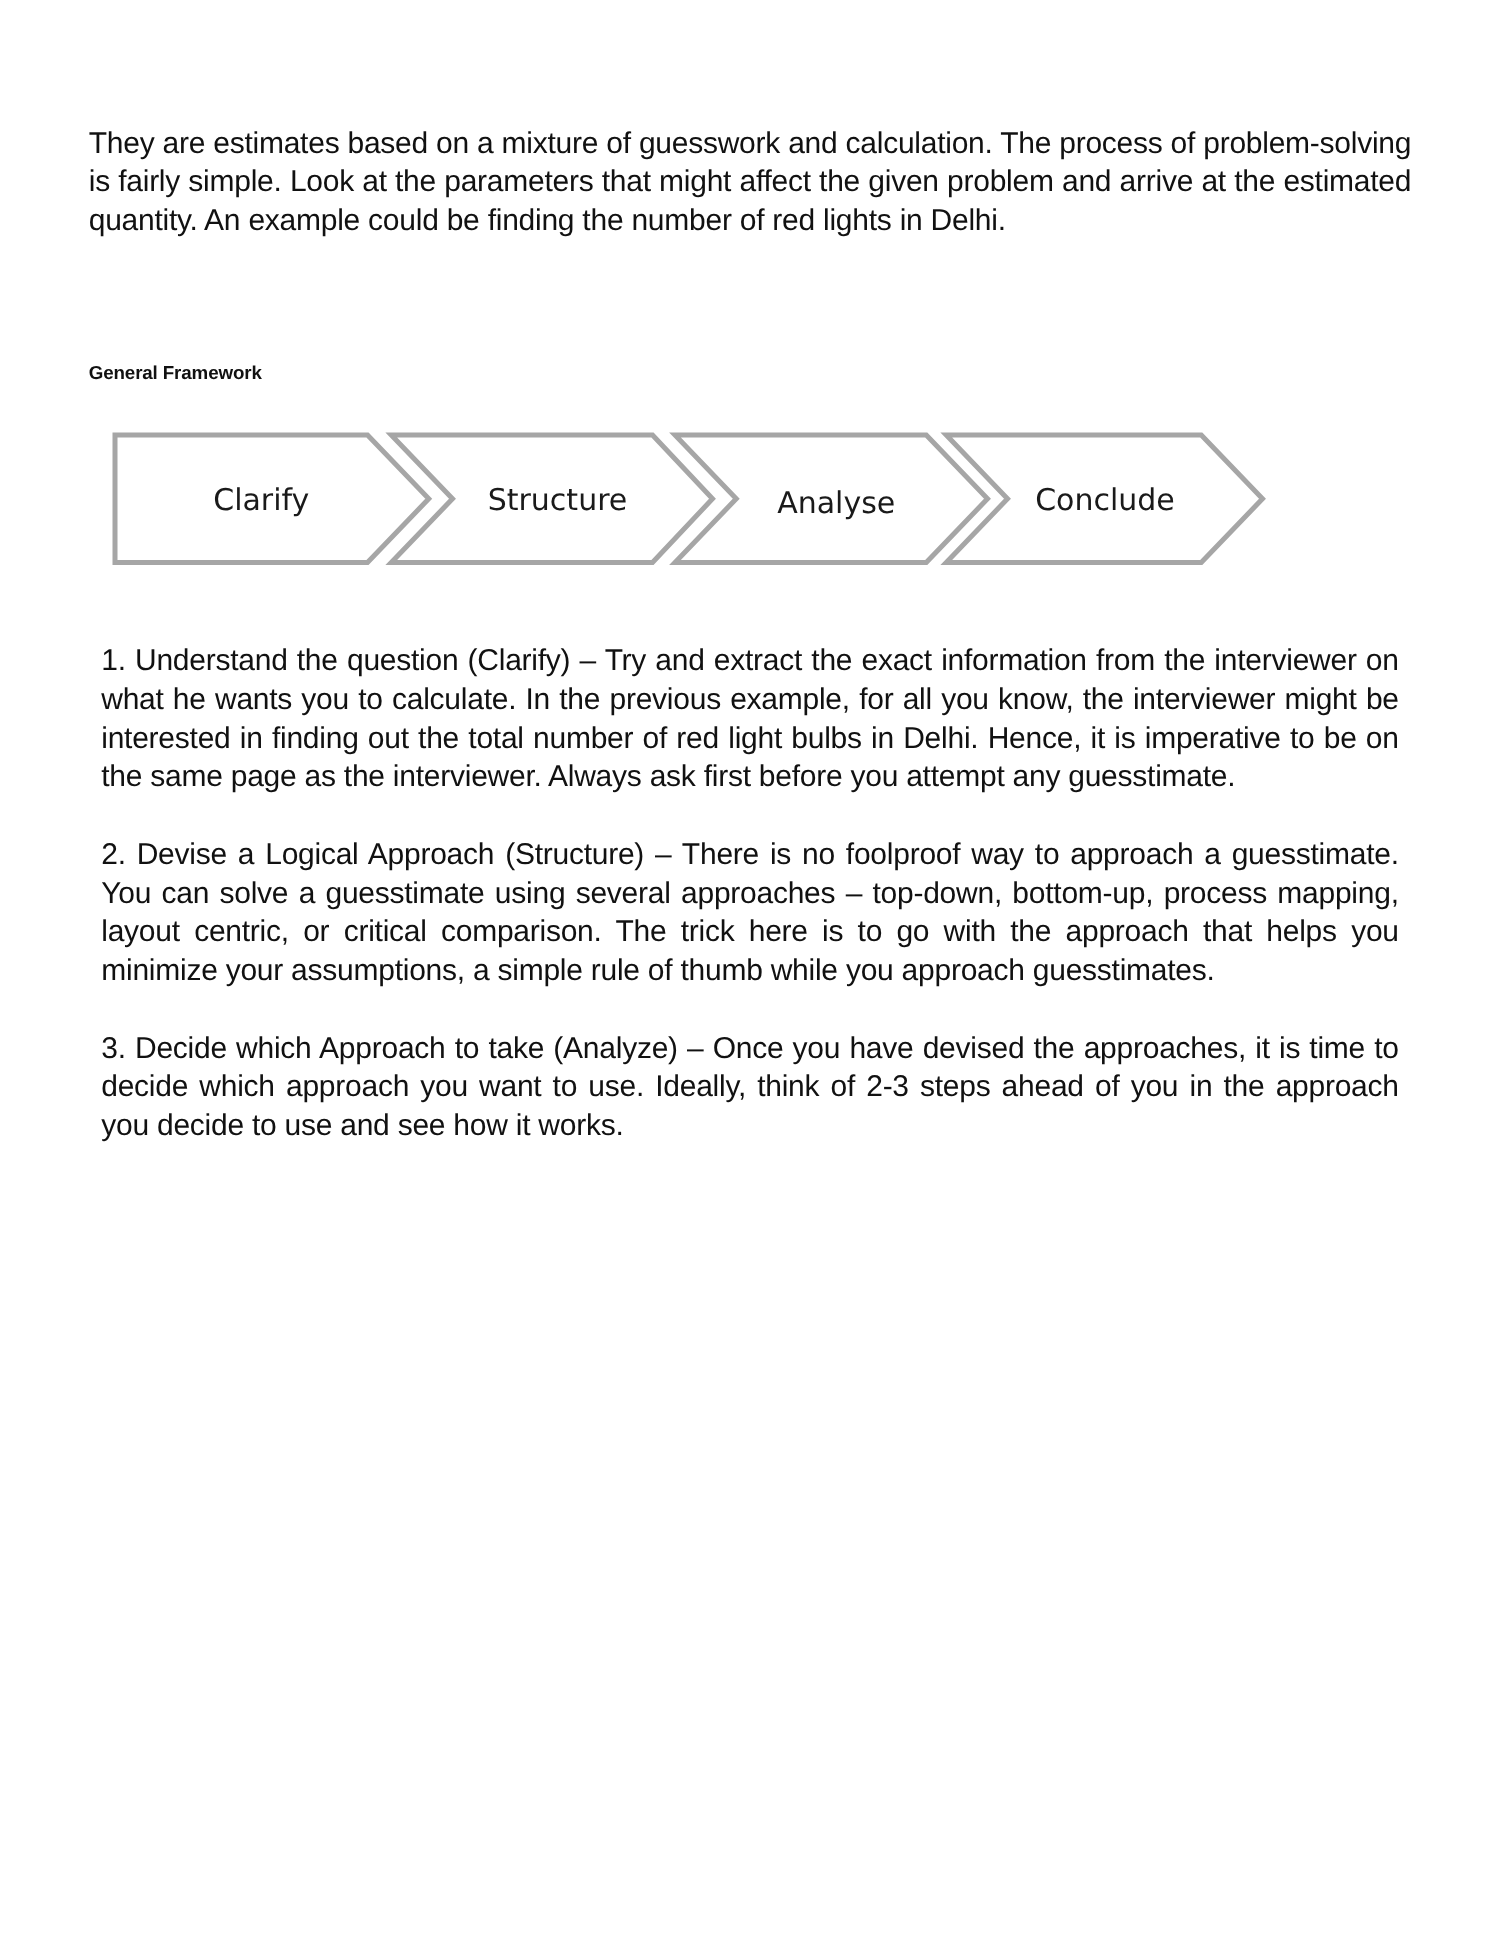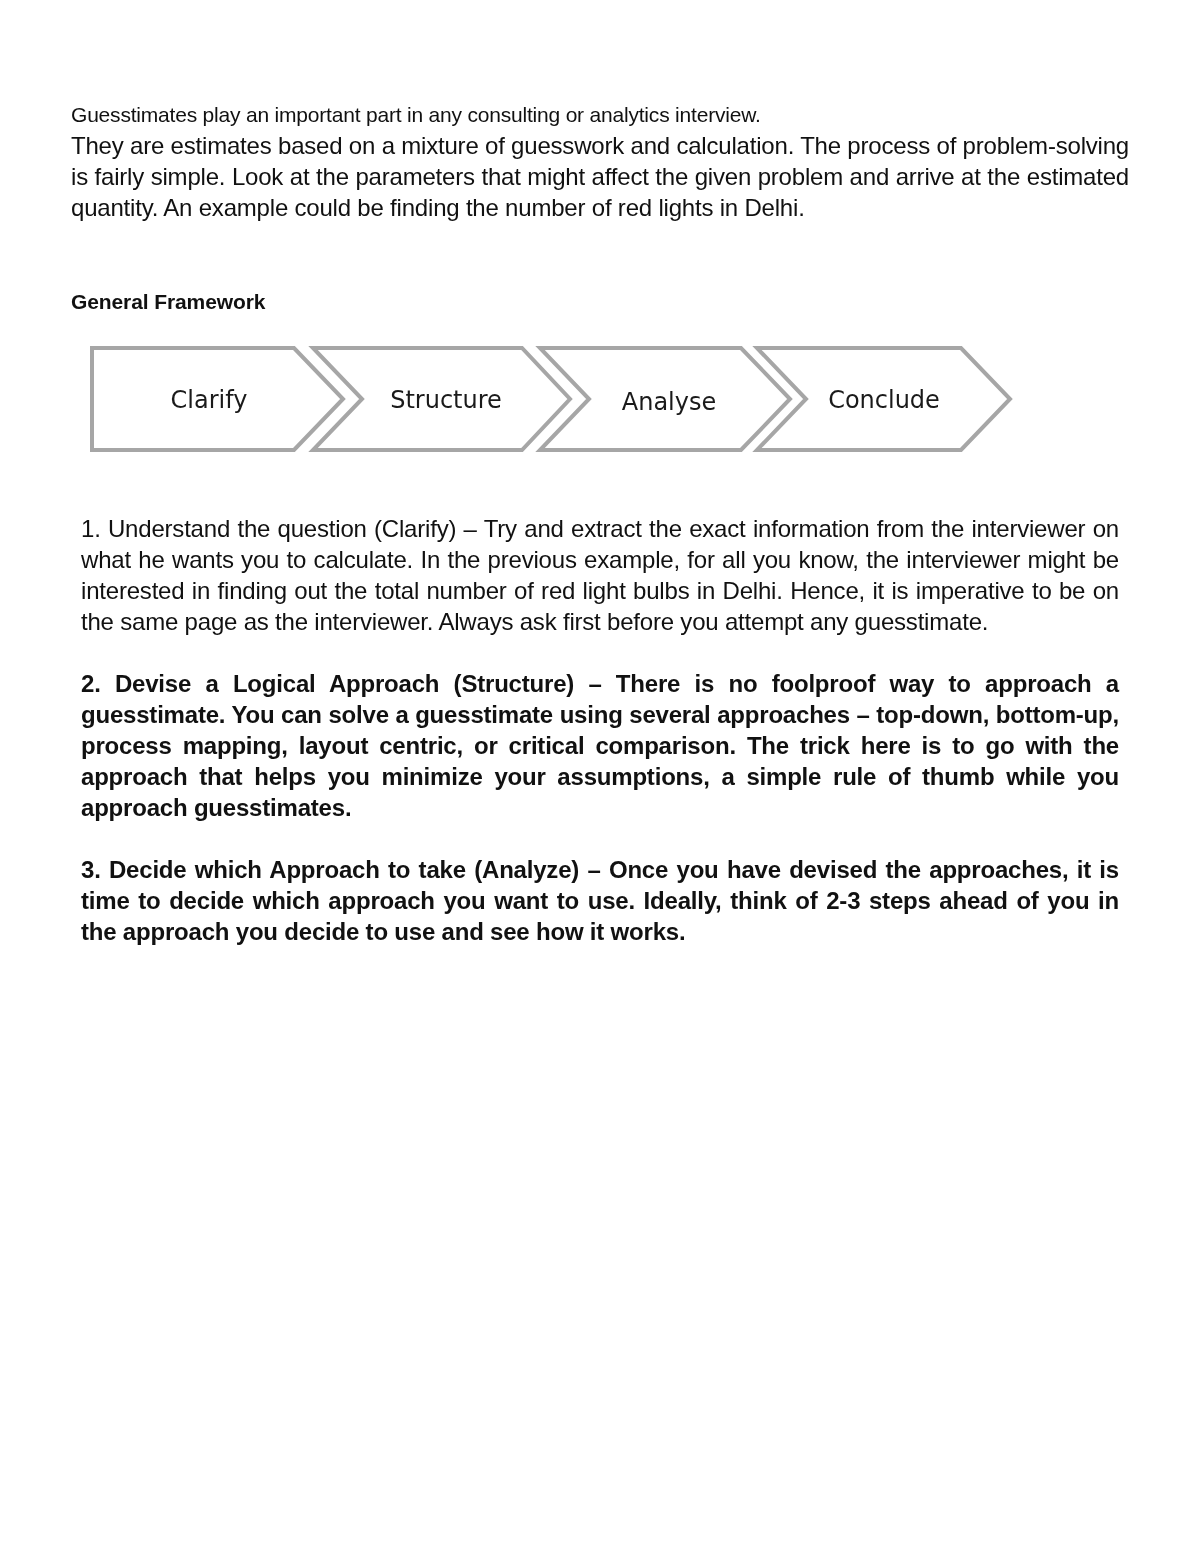--- a/index.html
+++ b/index.html
@@ -27,21 +27,21 @@
       margin: 0;
       text-align: justify;
       letter-spacing: -0.2px;
     }
     .para.last-line-left { text-align-last: left; }
     .intro-line { margin: 0; font-size: 21px; line-height: 31px; letter-spacing: -0.2px; }
     .heading {
       position: absolute;
       left: 71px;
       top: 290px;
-      font-size: 21px;
+      font-size: 15px;
       font-weight: bold;
       margin: 0;
       letter-spacing: -0.1px;
     }
     .diagram {
       position: absolute;
       left: 0;
       top: 0;
       width: 1200px;
       height: 1496px;
@@ -53,27 +53,26 @@
       font-size: 24px;
       fill: #1a1a1a;
     }
     .steps {
       position: absolute;
       left: 71px;
       top: 503px;
       width: 1058px;
     }
     .step { margin: 10px; }
-    .step + .step { margin-top: 31px; font-weight: bold; }
+    .step + .step { margin-top: 31px; }
   </style>
 </head>
 <body>
 
 <div class="page">
-  <p class="intro-line">Guesstimates play an important part in any consulting or analytics interview.</p>
   <p class="para last-line-left">They are estimates based on a mixture of guesswork and calculation. The process of problem-solving is fairly simple. Look at the parameters that might affect the given problem and arrive at the estimated quantity. An example could be finding the number of red lights in Delhi.</p>
 </div>
 
 <p class="heading">General Framework</p>
 
 <div class="diagram">
   <svg width="1200" height="1553" viewBox="0 0 1200 1553" xmlns="http://www.w3.org/2000/svg">
     <g fill="#ffffff" stroke="#a6a6a6" stroke-width="4" stroke-linejoin="miter">
 
       <polygon points="92,348 294,348 343,399 294,450 92,450"></polygon>

